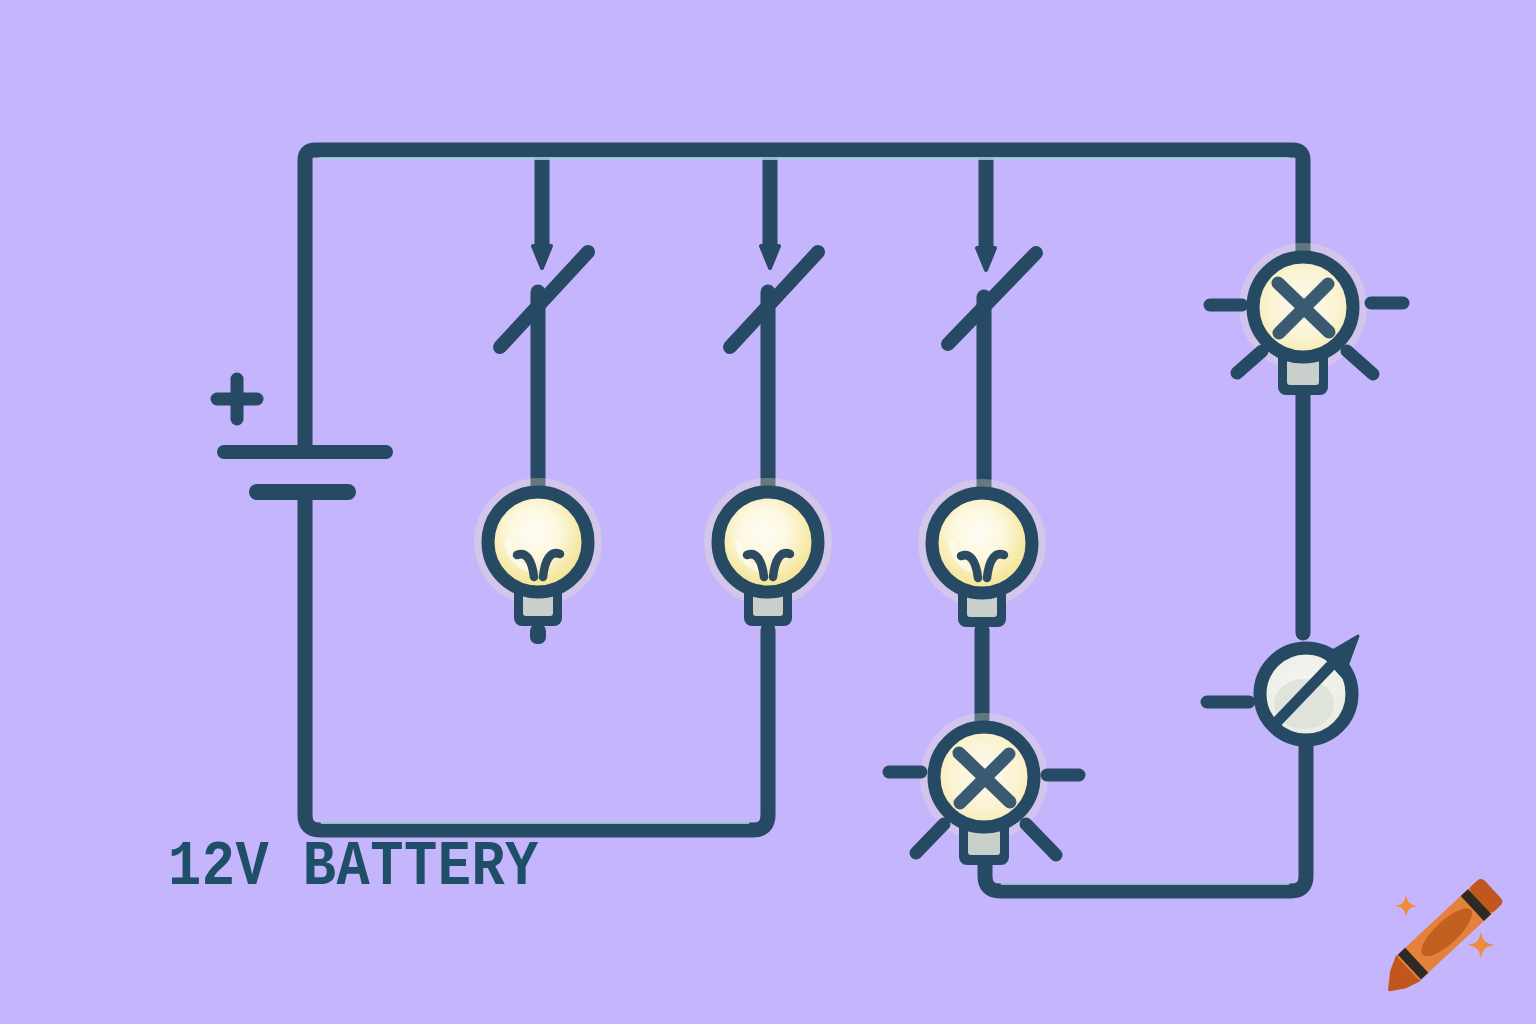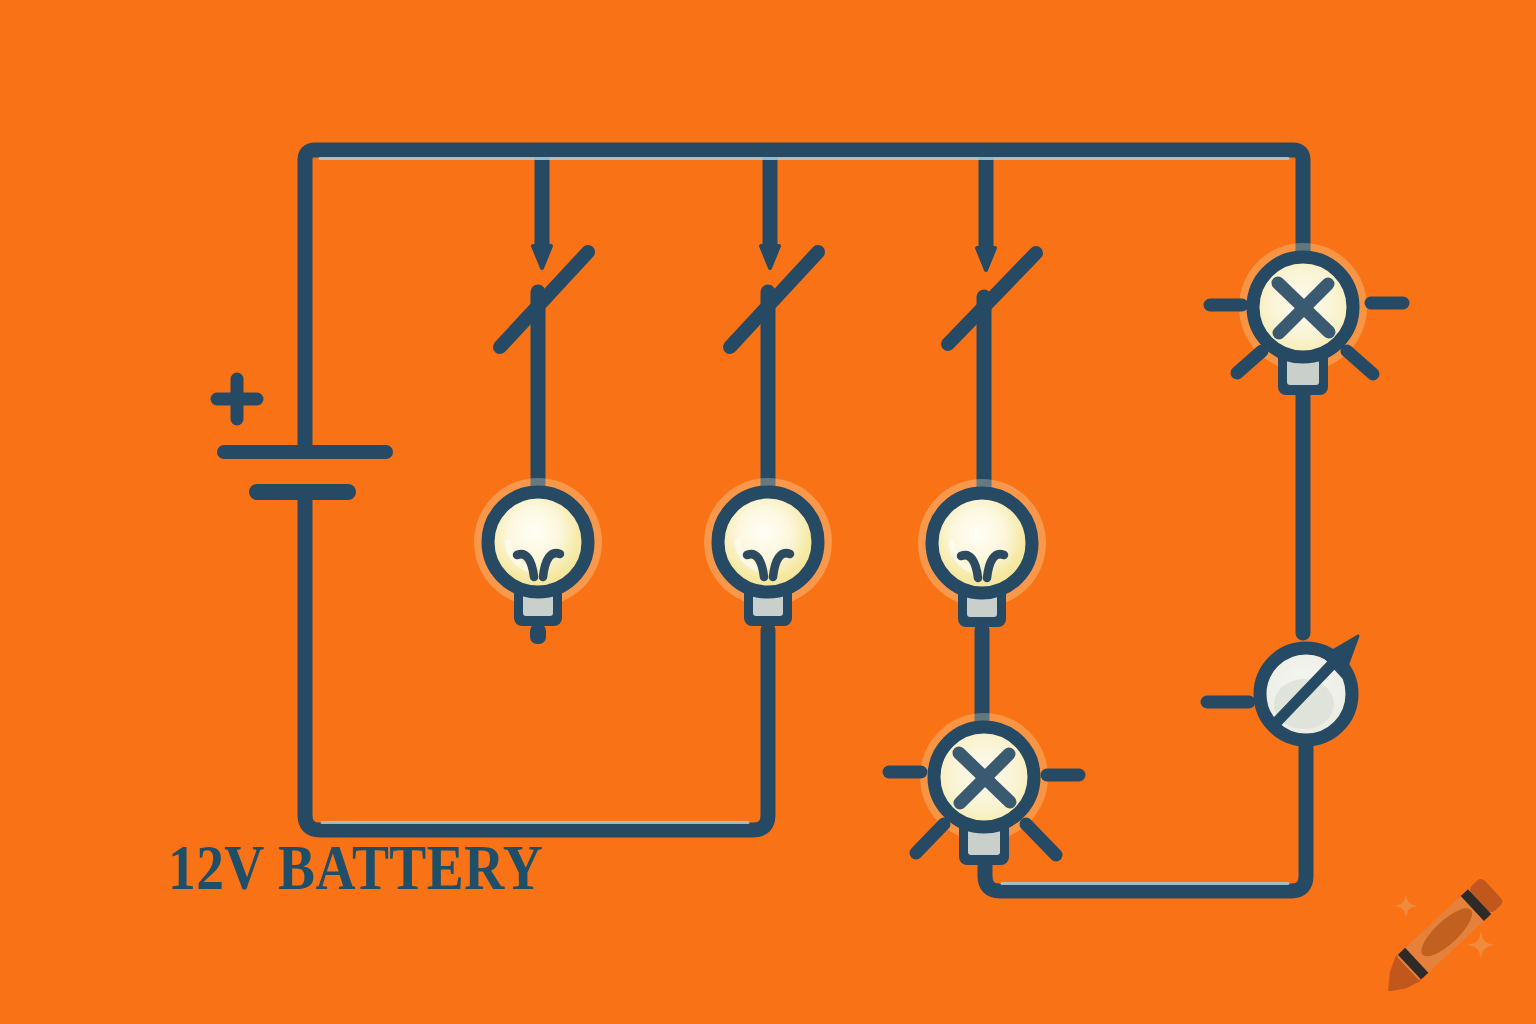--- a/index.html
+++ b/index.html
@@ -1,21 +1,21 @@
 <!DOCTYPE html>
 <html><head>
 <meta charset="utf-8">
 <style>
   html,body{margin:0;padding:0;}
   .stage{
     position:relative;
     width:1536px;height:1024px;
-    background:#f97316;
+    background:#c4b5fd;
     overflow:hidden;
-    font-family:Liberation Serif, serif;
+    font-family:Liberation Mono, monospace;
   }
   .stage svg{position:absolute;left:0;top:0;}
   .battery-label{
     position:absolute;
     left:168px;top:832px;
     font-size:63px;
     font-weight:bold;
     letter-spacing:0.5px;
     color:#1F4F68;
     transform:scaleX(0.88);

